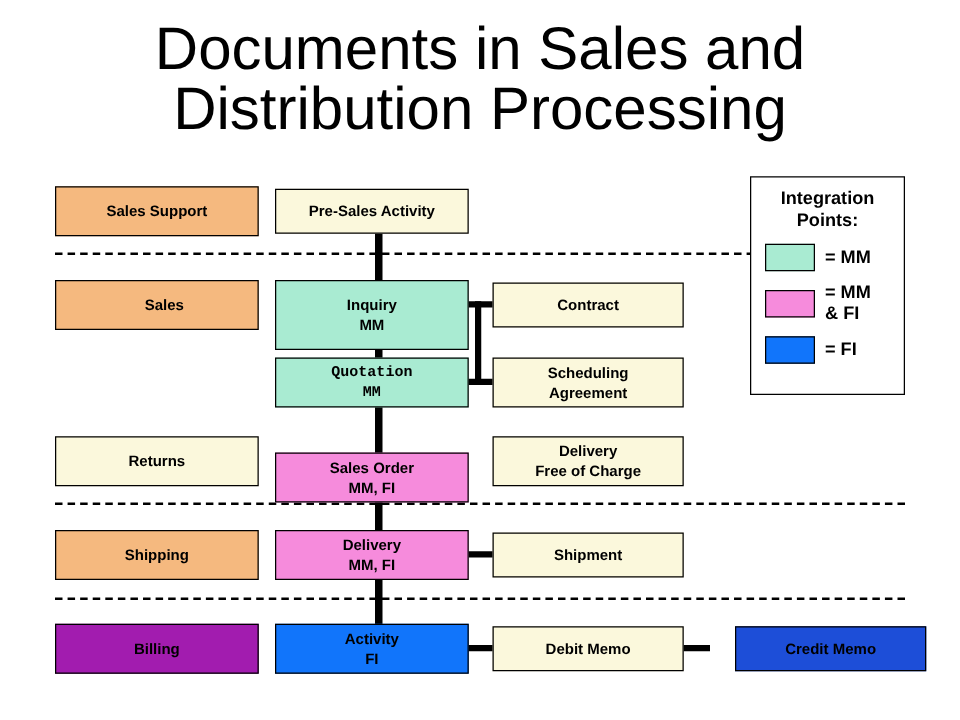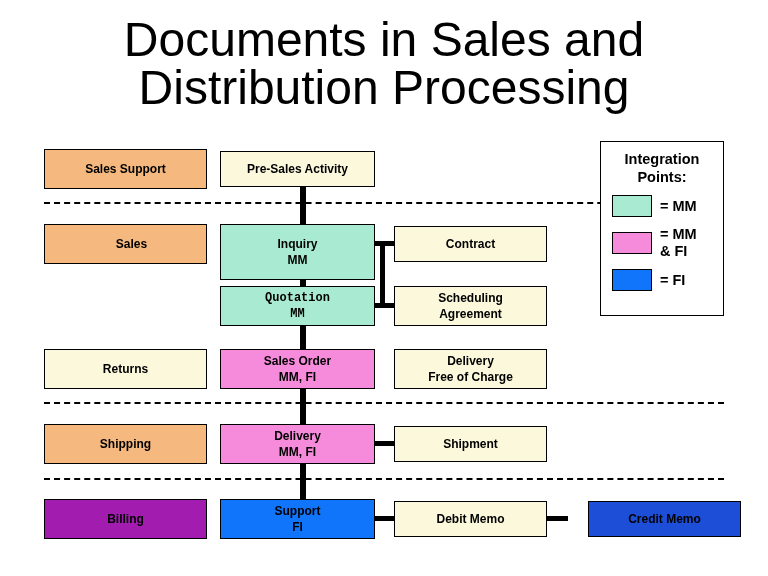--- a/index.html
+++ b/index.html
@@ -159,41 +159,41 @@
   <div class="box" style="left:220px; top:286px; width:155px; height:40px; background:#A9EBD2;font-family:Liberation Mono, monospace;">
     <span>Quotation</span>
     <span class="l2">MM</span>
   </div>
 
   <div class="box" style="left:394px; top:286px; width:153px; height:40px; background:#FBF8DC;">
     <span>Scheduling</span>
     <span class="l2">Agreement</span>
   </div>
 
-  <div class="box" style="left:220px; top:349px; width:155px; height:40px; background:#F68BDC;">
+  <div class="box" style="left:220px; top:362px; width:155px; height:40px; background:#F68BDC;">
     <span>Sales Order</span>
     <span class="l2">MM, FI</span>
   </div>
 
   <div class="box" style="left:394px; top:349px; width:153px; height:40px; background:#FBF8DC;">
     <span>Delivery</span>
     <span class="l2">Free of Charge</span>
   </div>
 
   <div class="box" style="left:220px; top:424px; width:155px; height:40px; background:#F68BDC;">
     <span>Delivery</span>
     <span class="l2">MM, FI</span>
   </div>
 
   <div class="box" style="left:394px; top:426px; width:153px; height:36px; background:#FBF8DC;">
     <span>Shipment</span>
   </div>
 
   <div class="box" style="left:220px; top:499px; width:155px; height:40px; background:#1175FB;">
-    <span>Support</span>
+    <span>Activity</span>
     <span class="l2">FI</span>
   </div>
 
   <div class="box" style="left:394px; top:501px; width:153px; height:36px; background:#FBF8DC;">
     <span>Debit Memo</span>
   </div>
 
   <div class="box" style="left:588px; top:501px; width:153px; height:36px; background:#1d4ed8;">
     <span>Credit Memo</span>
   </div>

